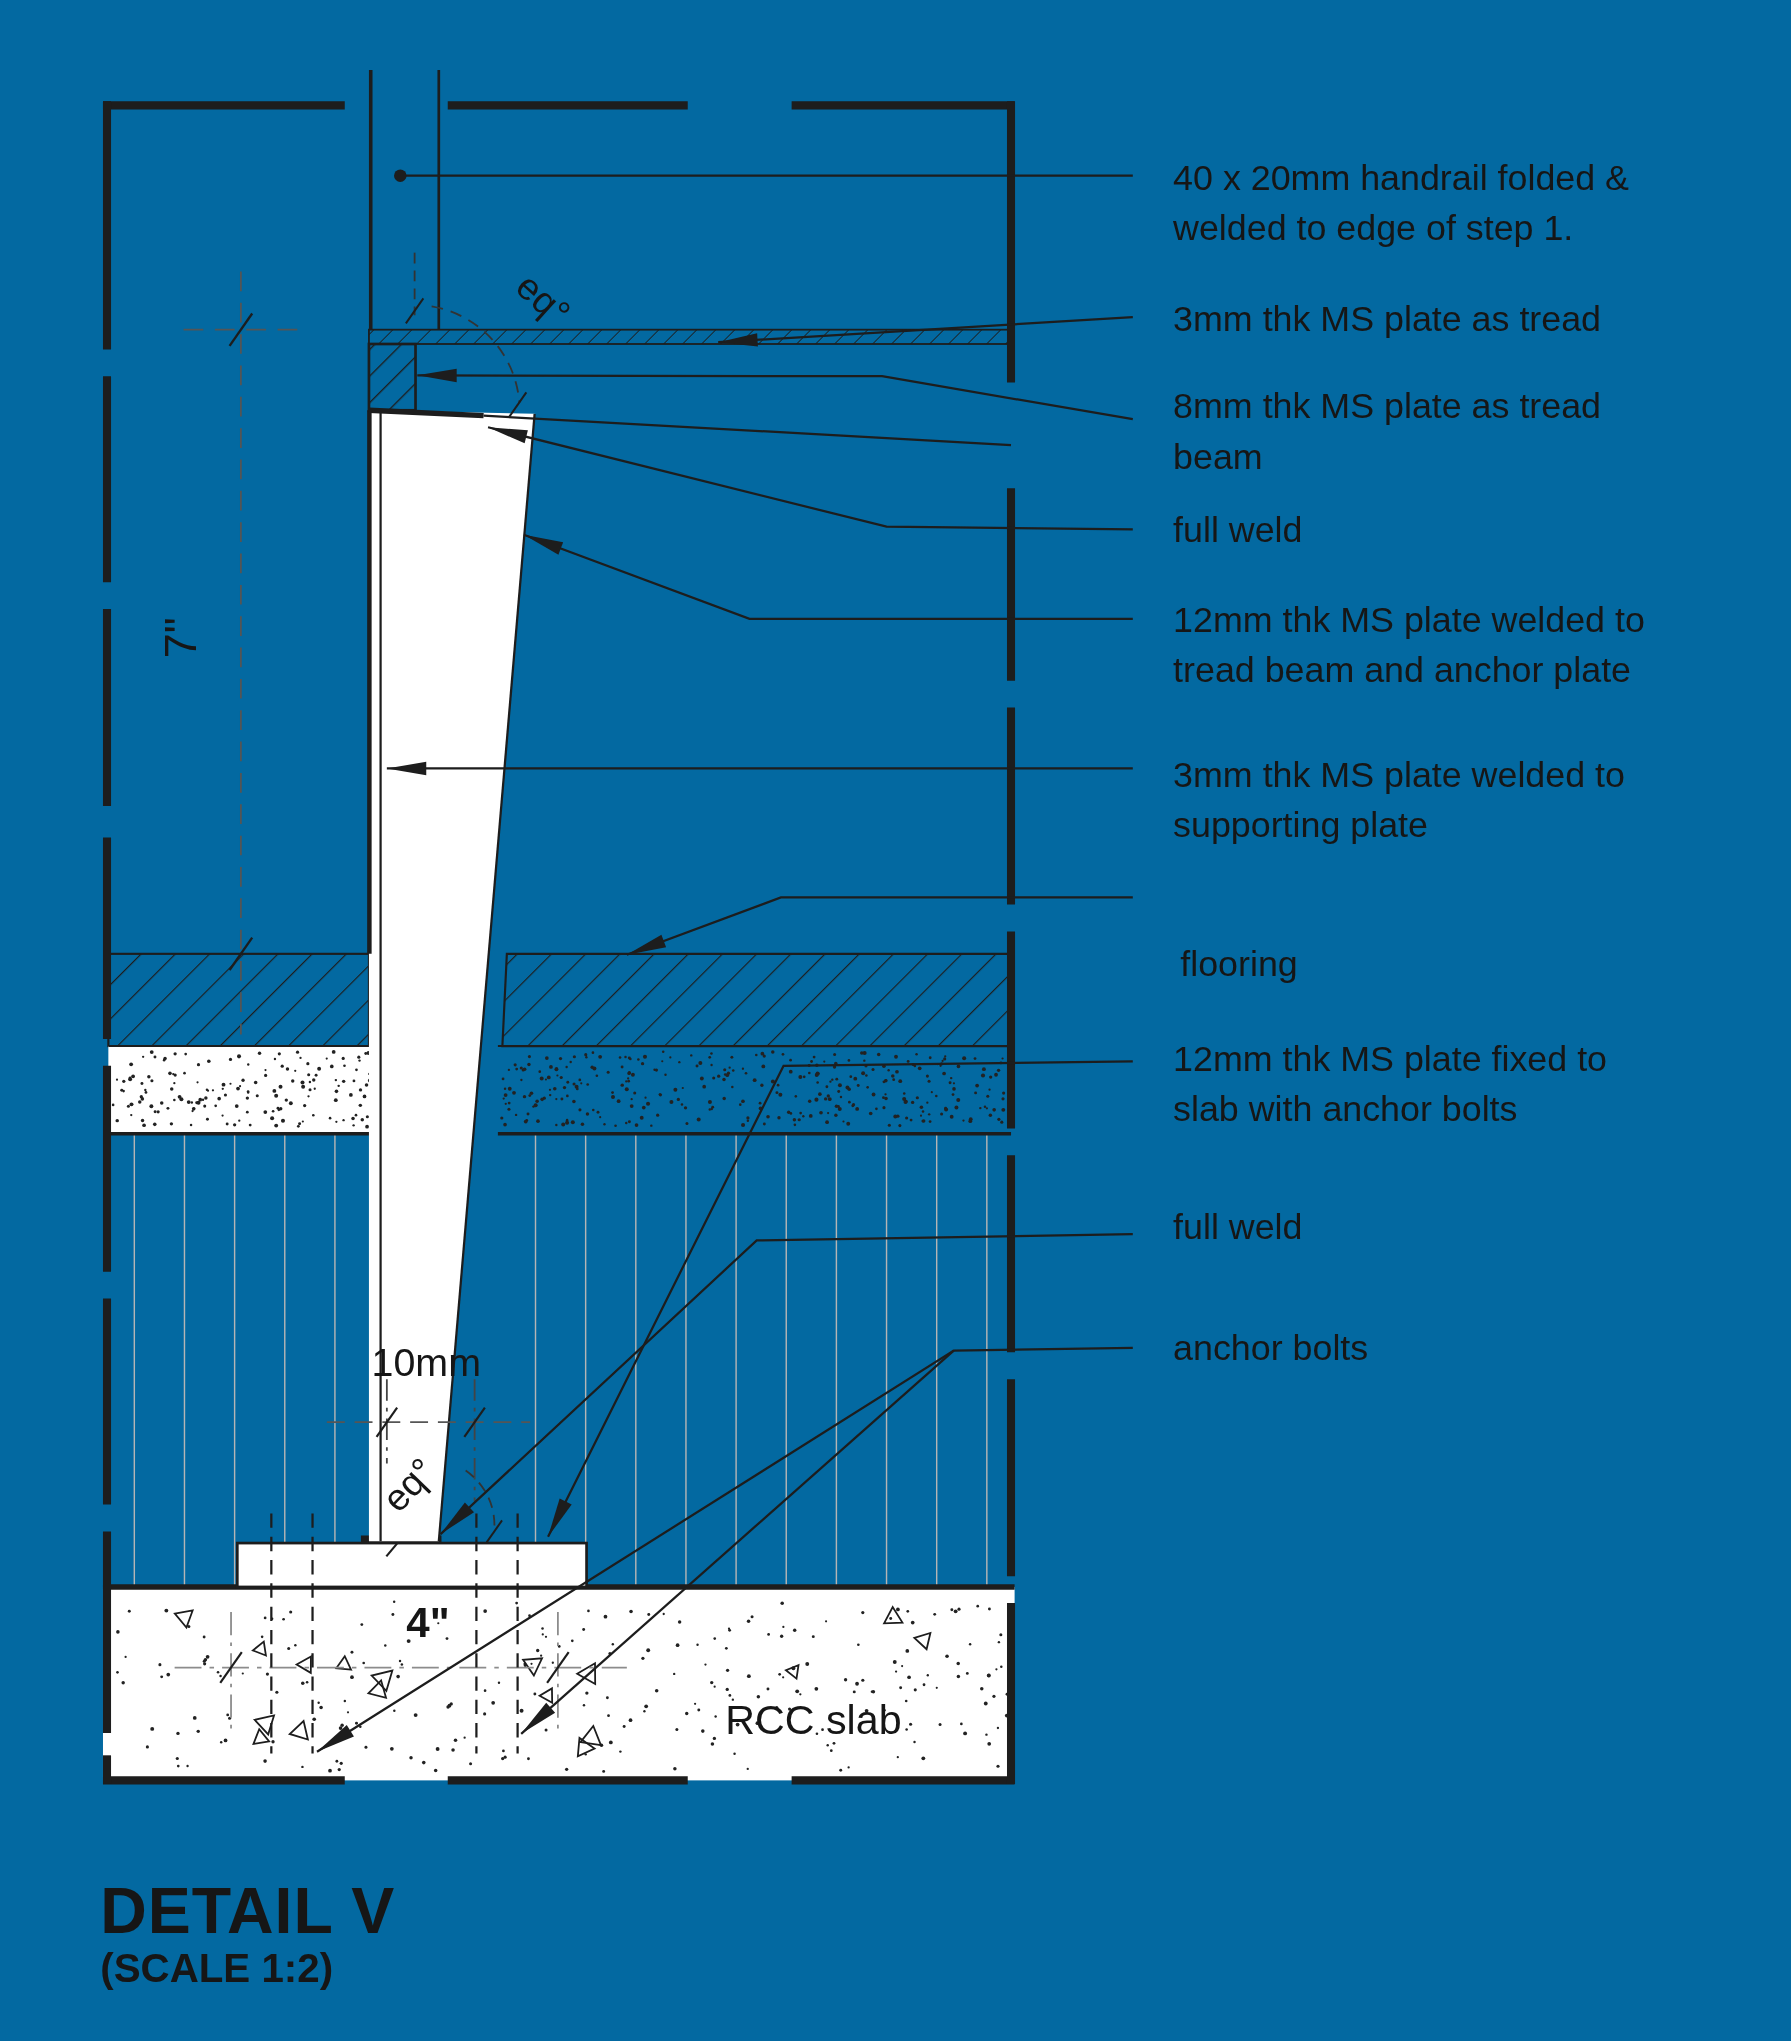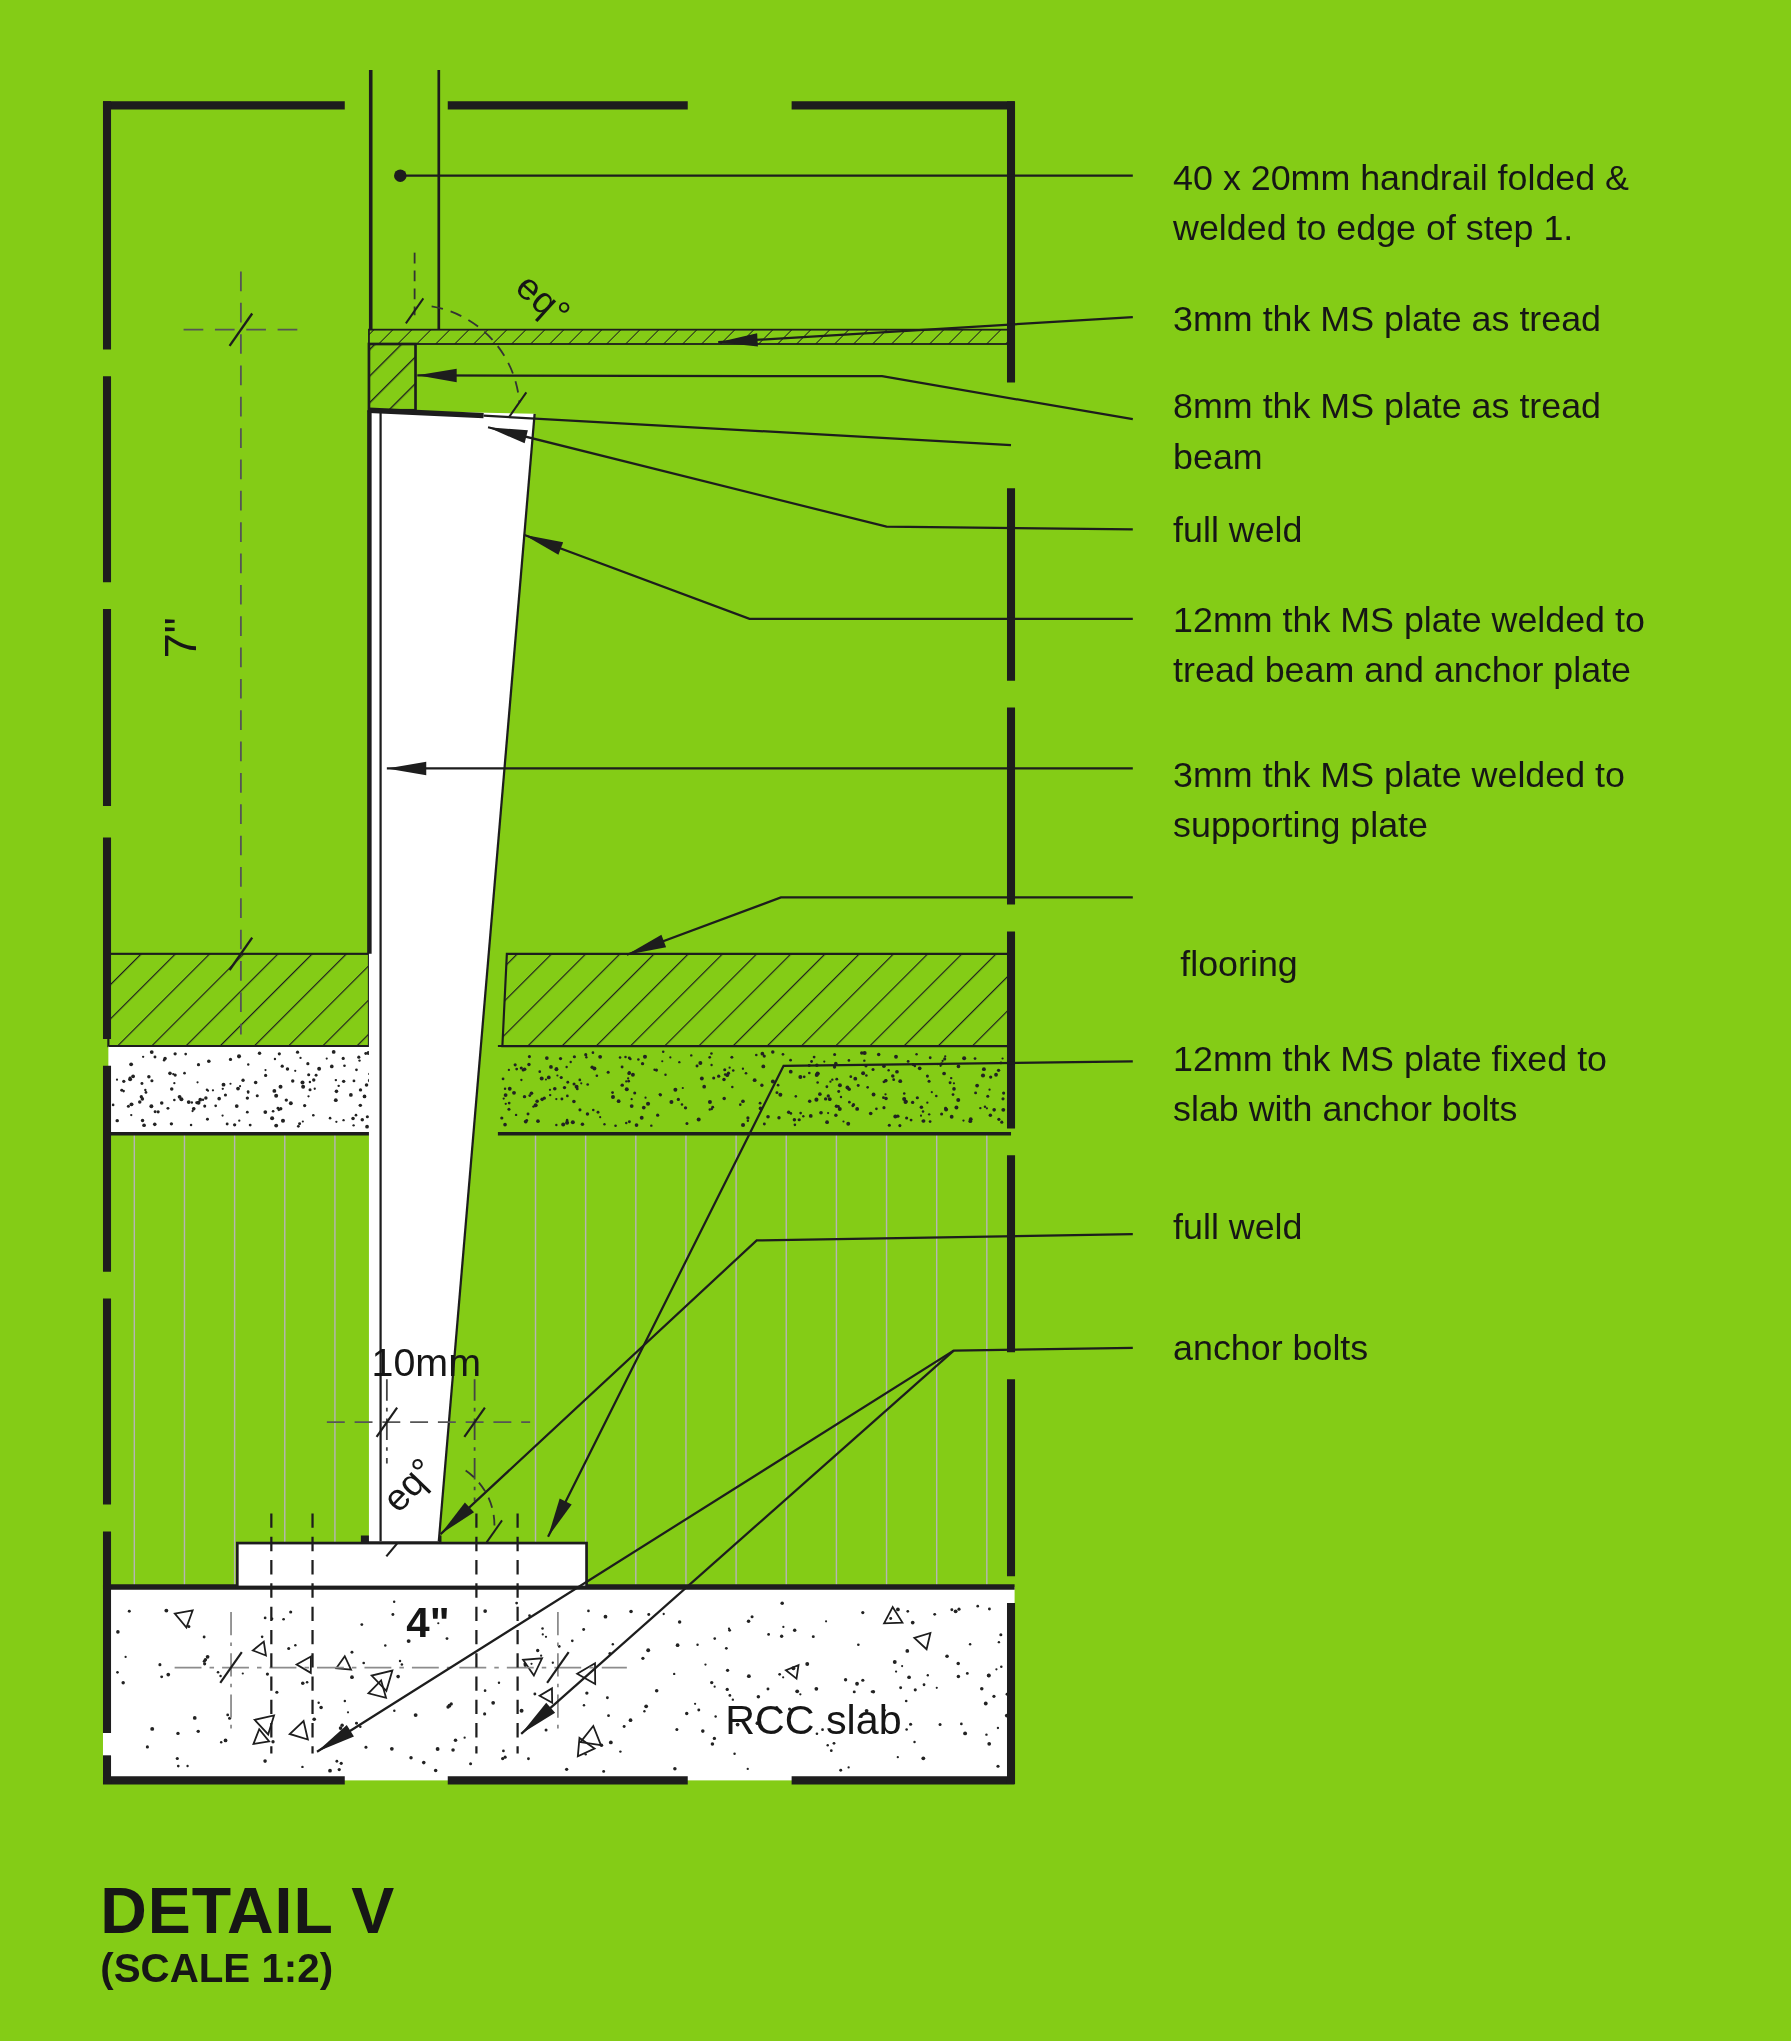--- a/index.html
+++ b/index.html
@@ -1,17 +1,17 @@
 <!DOCTYPE html>
 <html style="font-size:14.3px"><head>
 <meta charset="utf-8">
 <style>
   html,body{margin:0;padding:0;background:#ffffff;}
   body{font-family:"Liberation Sans", sans-serif;}
-  .page{position:relative;width:1791px;height:2042px;background:#84cc16;overflow:hidden;}
+  .page{position:relative;width:1791px;height:2042px;background:#0369a1;overflow:hidden;}
   svg{display:block;}
   text{fill:#161616;}
   .callout-line{font-size:40px;}
   .dim-text{font-size:44px;}
   .title-main{font-size:72px;font-weight:bold;letter-spacing:1px;}
   .title-scale{font-size:45px;font-weight:bold;}
 </style>
 </head>
 <body>
 

